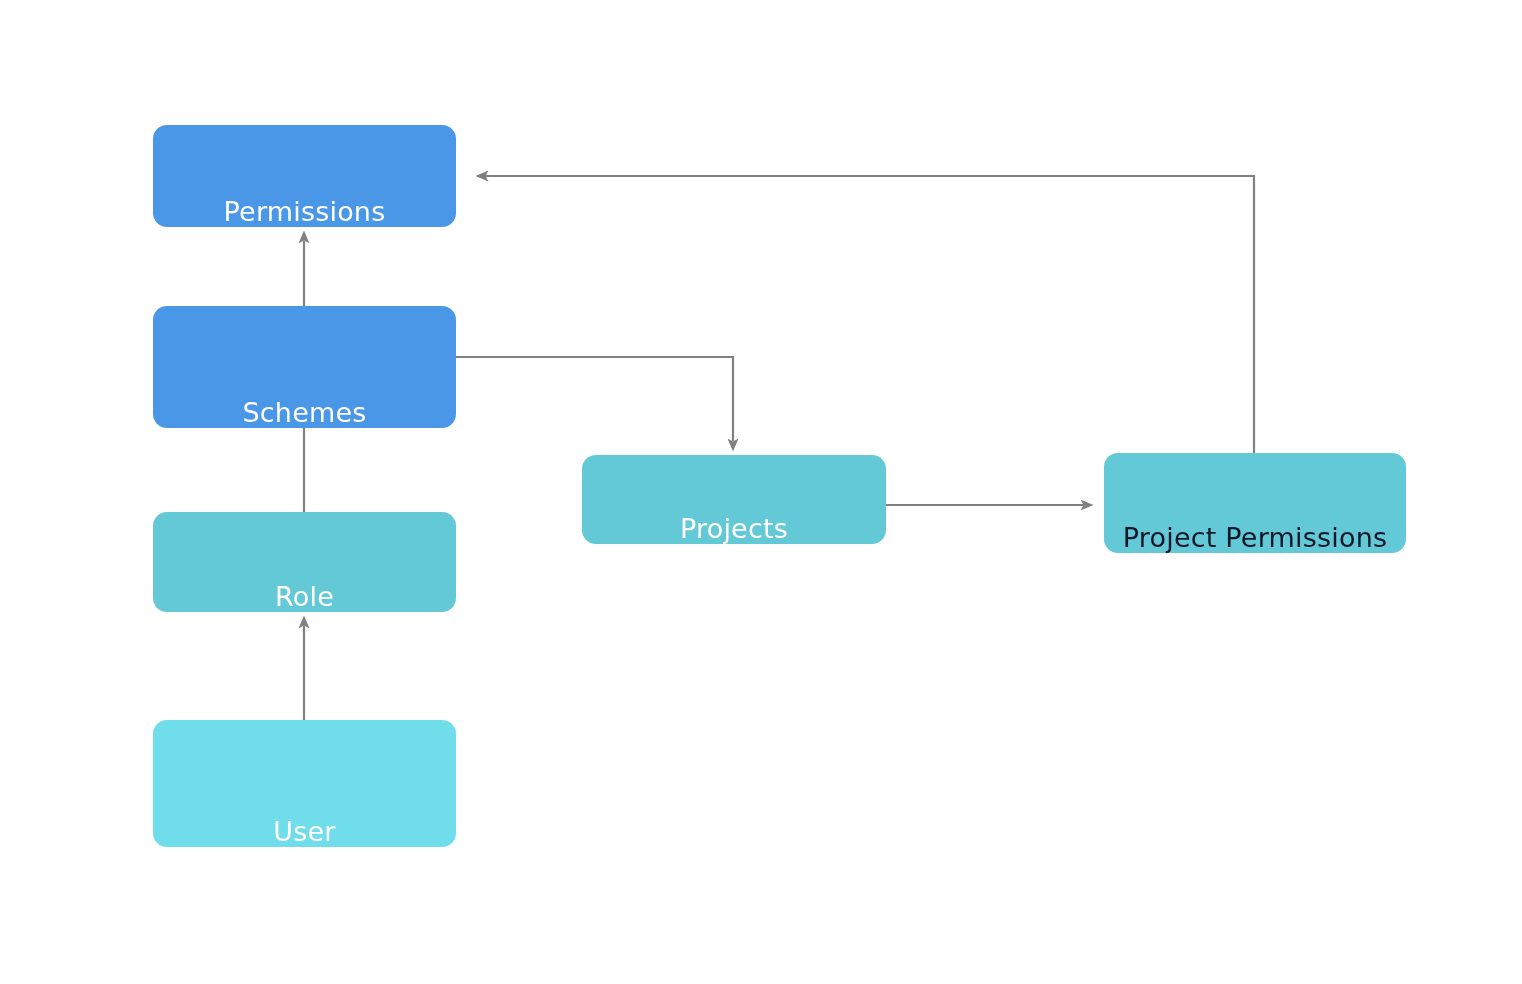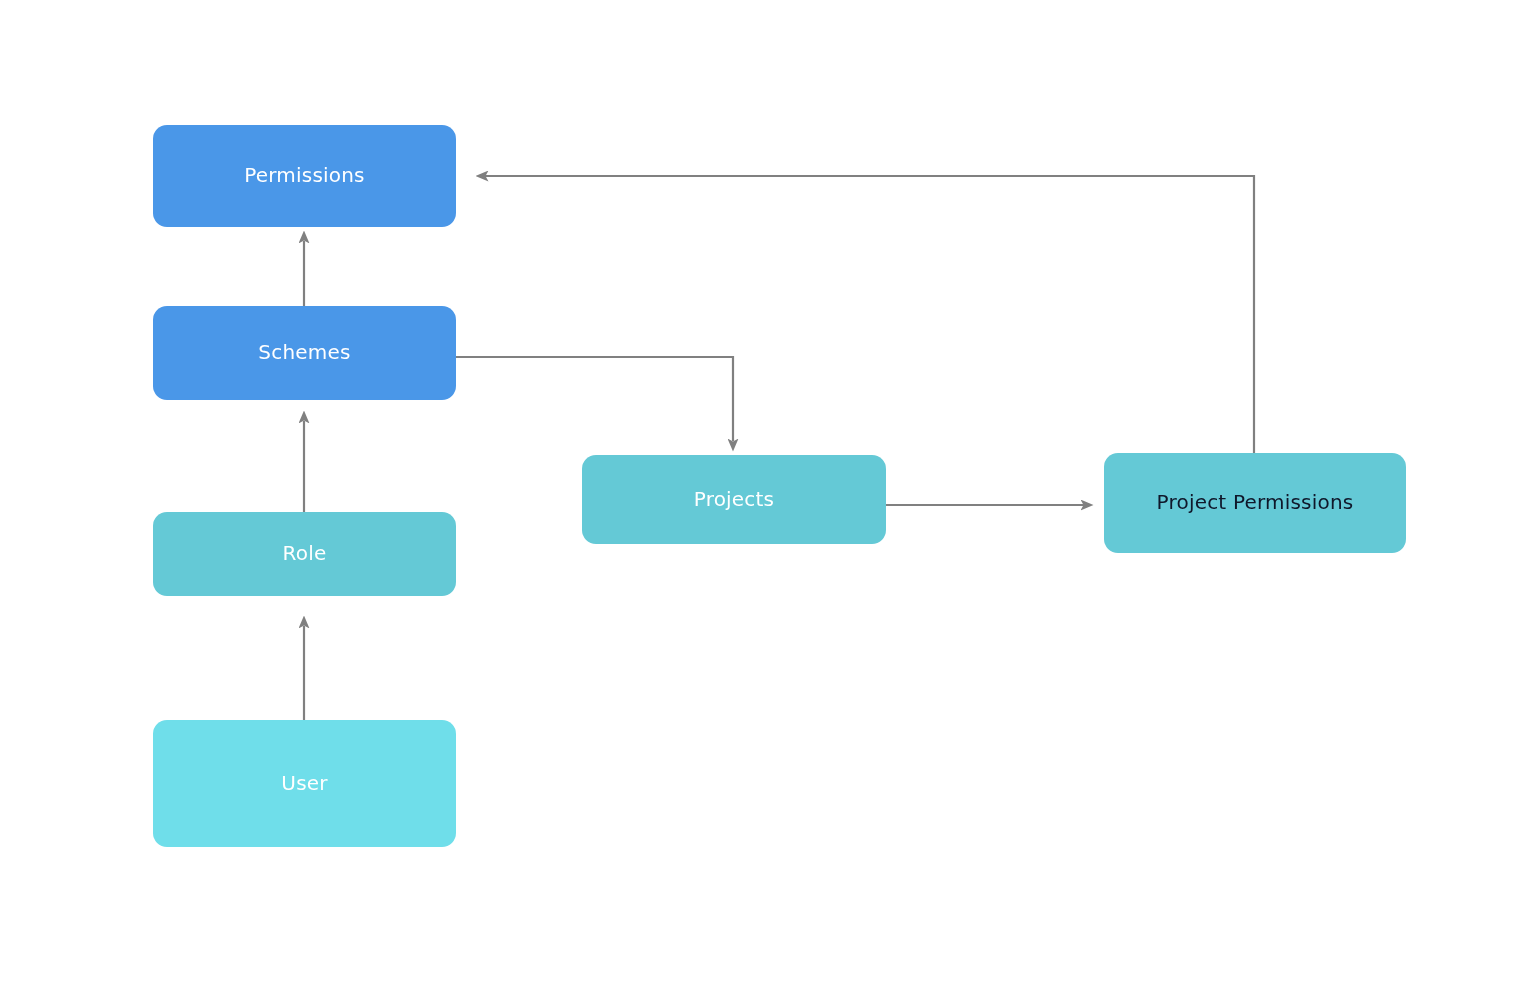--- a/index.html
+++ b/index.html
@@ -24,24 +24,24 @@
     top: 0;
     width: 1522px;
     height: 984px;
     pointer-events: none;
   }
   .node {
     position: absolute;
     box-sizing: border-box;
     border-radius: 14px;
     display: flex;
-    align-items: center;
+    align-items: flex-end;
     justify-content: center;
     color: #ffffff;
-    font-size: 20px;
+    font-size: 27px;
     font-weight: 400;
     letter-spacing: 0.2px;
     line-height: 1;
     text-align: center;
     user-select: none;
   }
   .node .node-label {
     display: block;
     padding-bottom: 2px;
   }
@@ -79,25 +79,25 @@
       <path d="M 886 505 L 1091 505" marker-end="url(#arrow-right)"></path>
 
       <path d="M 1254 453 L 1254 176 L 478 176" marker-end="url(#arrow-left)"></path>
     </g>
   </svg>
 
   <div class="node" style="left: 153px; top: 125px; width: 303px; height: 102px; background: rgb(74, 151, 232); color: rgb(255, 255, 255);">
     <span class="node-label">Permissions</span>
   </div>
 
-  <div class="node" style="left: 153px; top: 306px; width: 303px; height: 94px; background: rgb(74, 151, 232); color: rgb(255, 255, 255);">
+  <div class="node" style="left: 153px; top: 306px; width: 303px; height: 122px; background: rgb(74, 151, 232); color: rgb(255, 255, 255);">
     <span class="node-label">Schemes</span>
   </div>
 
-  <div class="node" style="left: 153px; top: 512px; width: 303px; height: 84px; background: rgb(100, 201, 214); color: rgb(255, 255, 255);">
+  <div class="node" style="left: 153px; top: 512px; width: 303px; height: 100px; background: rgb(100, 201, 214); color: rgb(255, 255, 255);">
     <span class="node-label">Role</span>
   </div>
 
   <div class="node" style="left: 153px; top: 720px; width: 303px; height: 127px; background: rgb(111, 222, 234); color: rgb(255, 255, 255);">
     <span class="node-label">User</span>
   </div>
 
   <div class="node" style="left: 582px; top: 455px; width: 304px; height: 89px; background: rgb(100, 201, 214); color: rgb(255, 255, 255);">
     <span class="node-label">Projects</span>
   </div>

